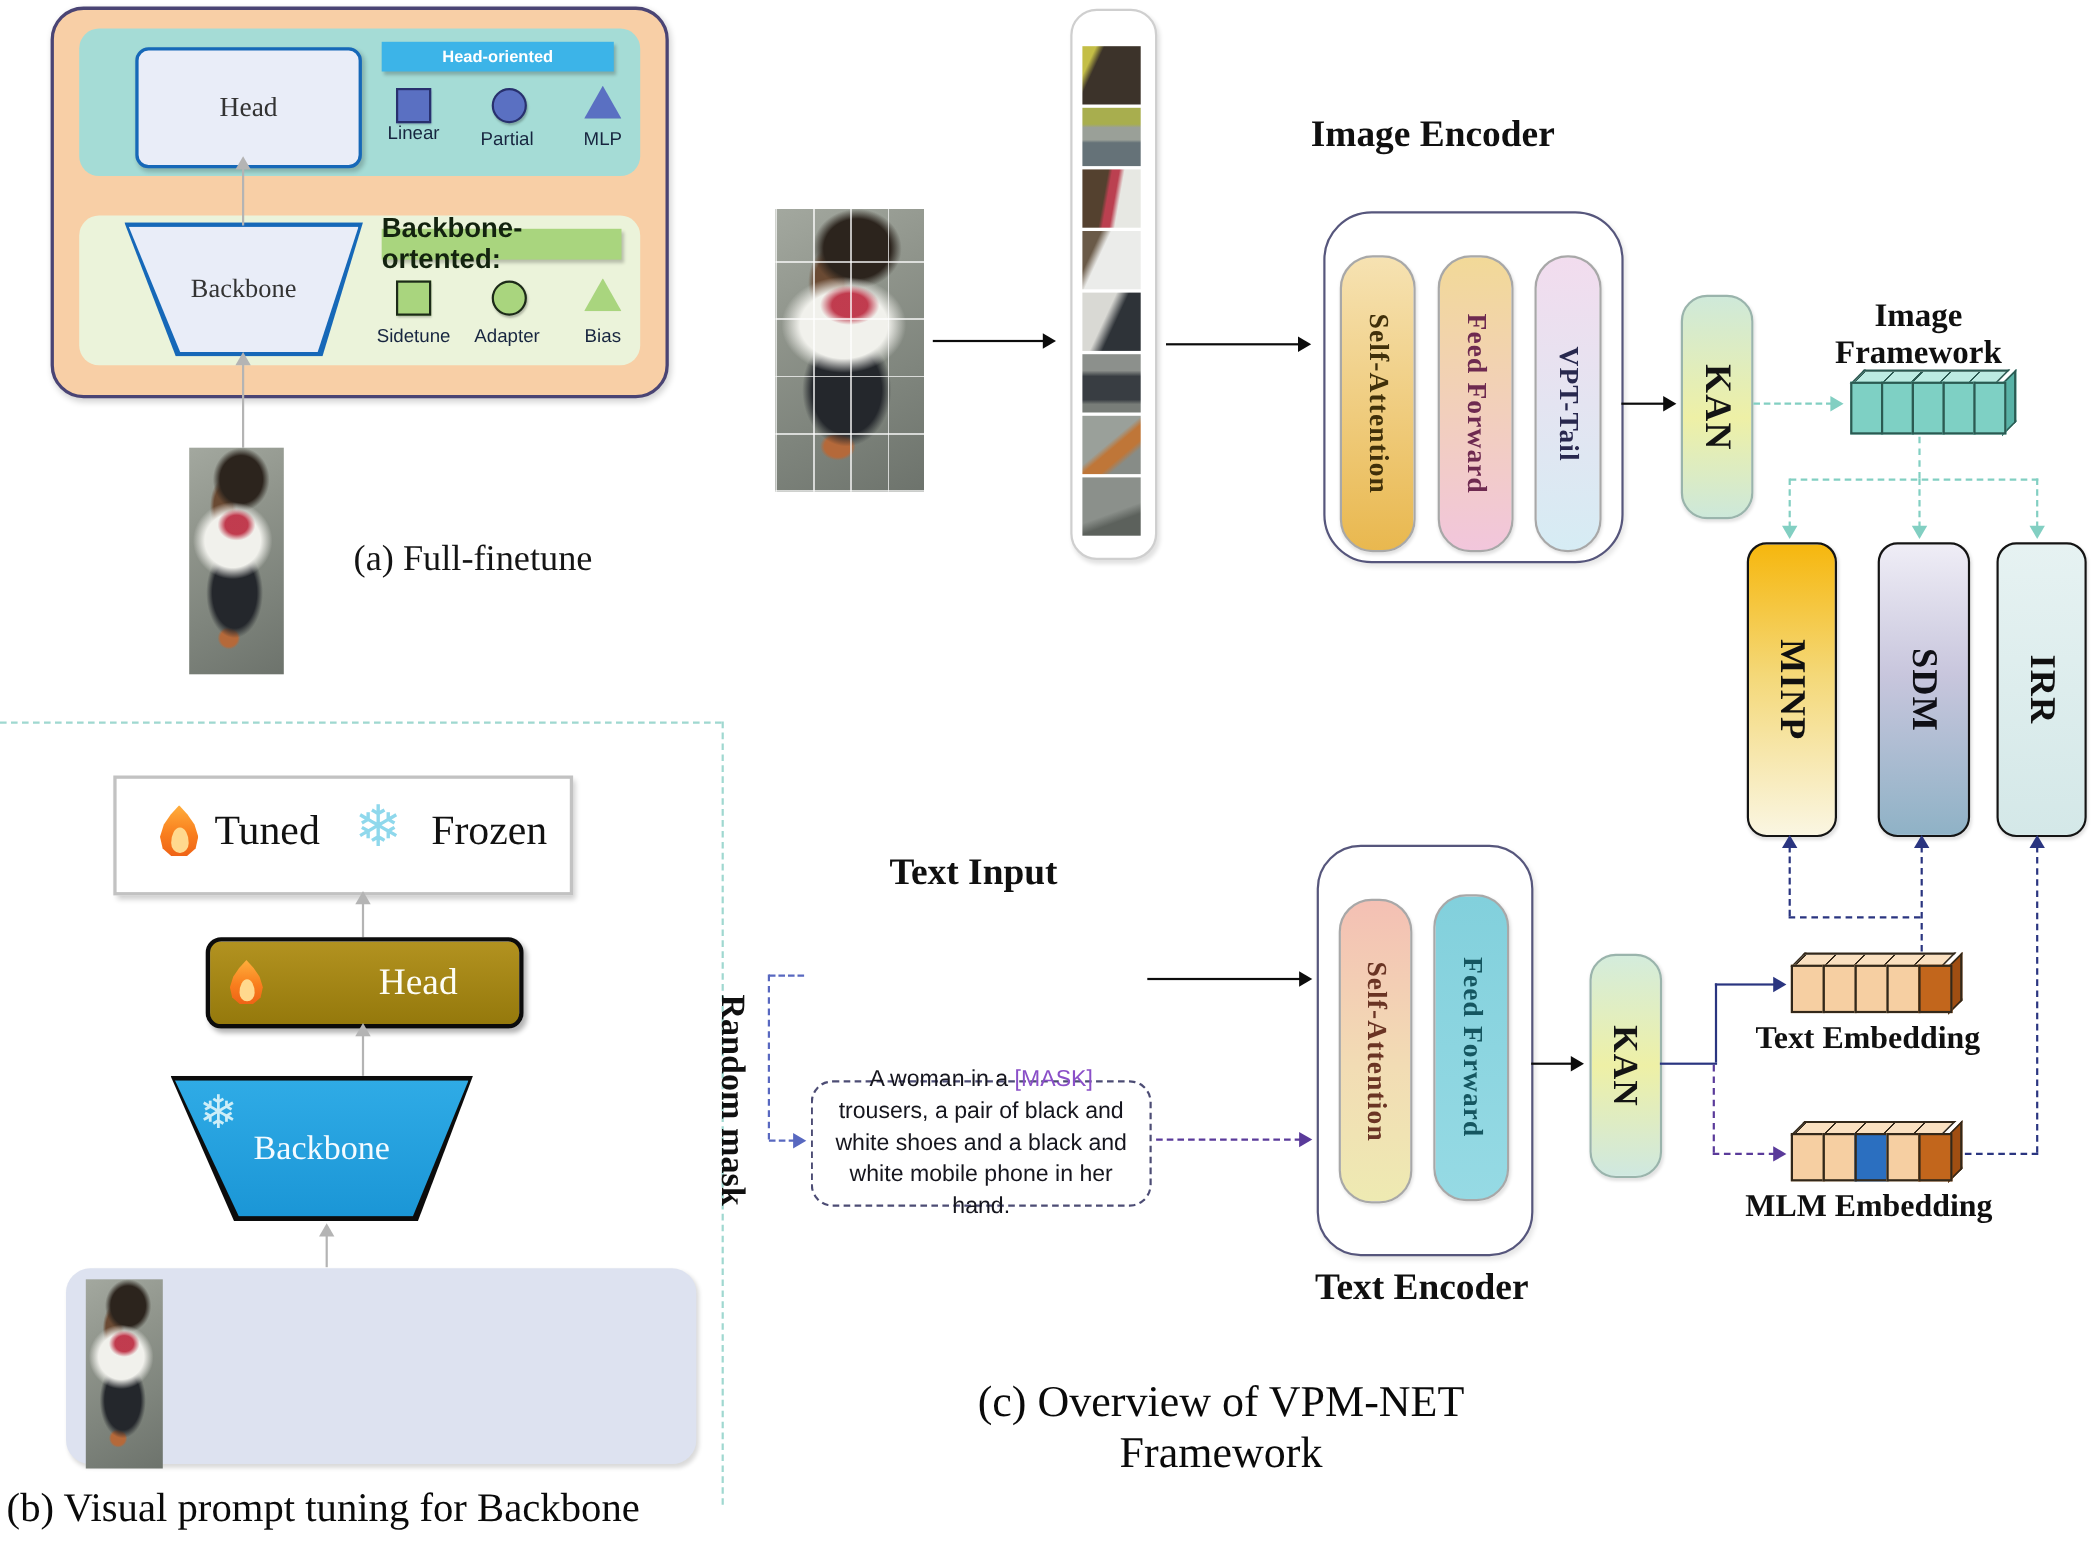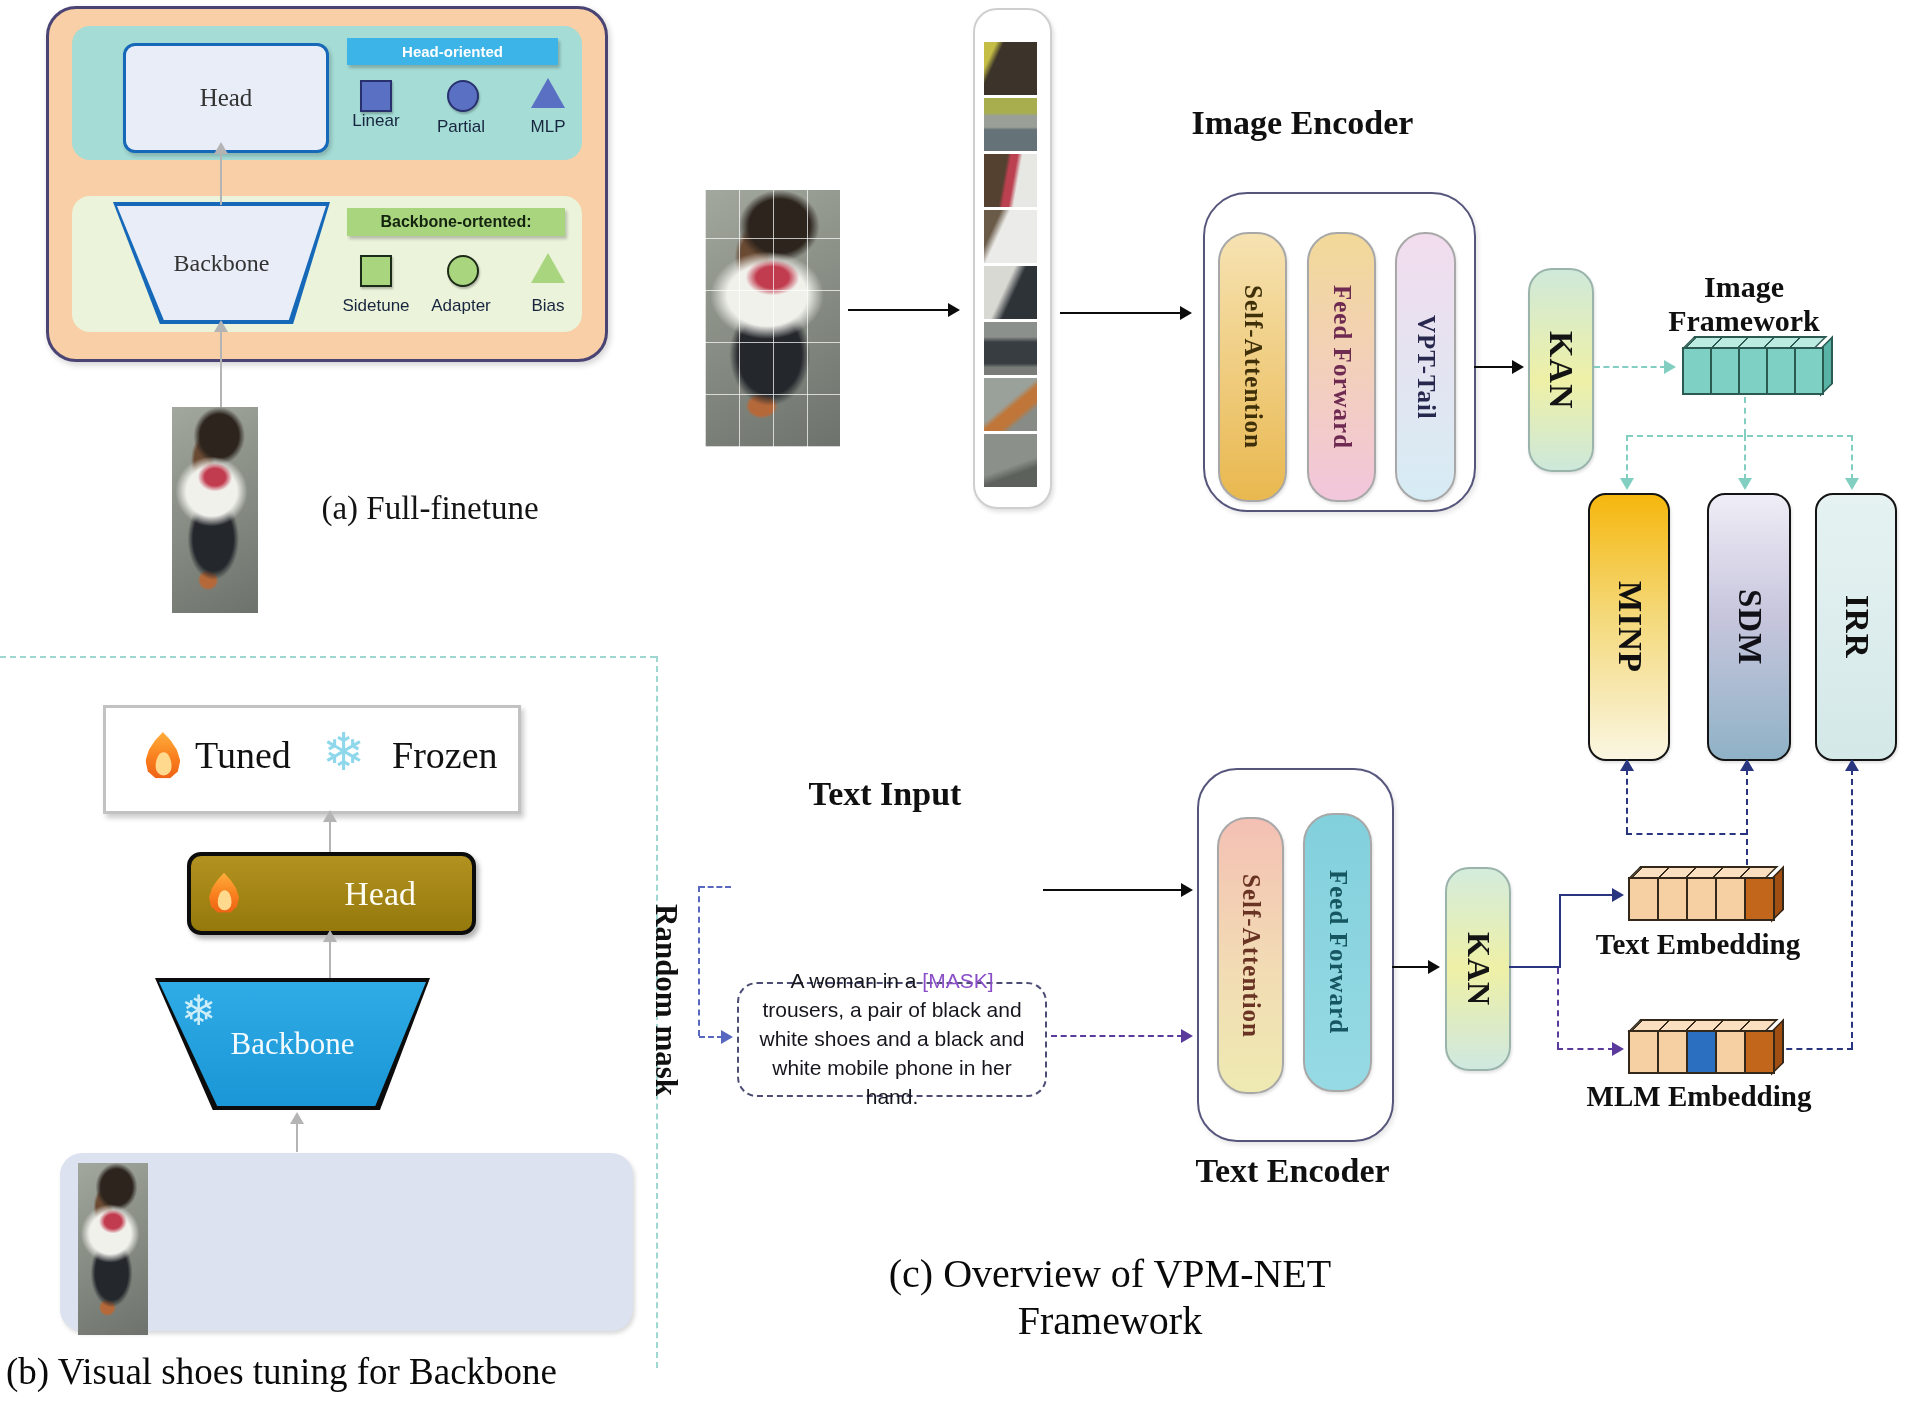--- a/index.html
+++ b/index.html
@@ -98,21 +98,21 @@
   </div>
   <div class="shp-sq blue" style="left:360px;top:80px;"></div>
   <div class="shp-ci blue" style="left:447px;top:80px;"></div>
   <div class="shp-tr blue" style="left:531px;top:78px;"></div>
   <div class="iconlbl" style="left:352px;top:112px;width:48px;word-break:break-all;">Linear</div>
   <div class="iconlbl" style="left:429px;top:118px;width:64px;">Partial</div>
   <div class="iconlbl" style="left:524px;top:118px;width:48px;">MLP</div>
 
   
   <div class="abs" style="left:347px;top:208px;width:218px;height:28px;background:#a9d57e;display:flex;align-items:center;justify-content:center;box-shadow:2px 3px 3px rgba(0,0,0,.22);">
-    <span style="color:#13230f;font-size:16px;font-weight:bold;">Backbone-ortented:</span>
+    <span style="color:#13230f;font-size:25px;font-weight:bold;">Backbone-ortented:</span>
   </div>
   <div class="shp-sq green" style="left:360px;top:255px;"></div>
   <div class="shp-ci green" style="left:447px;top:255px;"></div>
   <div class="shp-tr green" style="left:531px;top:253px;"></div>
   <div class="iconlbl" style="left:338px;top:297px;width:76px;">Sidetune</div>
   <div class="iconlbl" style="left:428px;top:297px;width:66px;">Adapter</div>
   <div class="iconlbl" style="left:526px;top:297px;width:44px;">Bias</div>
 
   
   <div class="trap-outer" style="left:113px;top:202px;width:217px;height:122px;">
@@ -172,21 +172,21 @@
   </div>
 
   
   <div class="lnv" style="left:296px;top:1122px;height:30px;color:#b4b4b4;"></div>
   <div class="ah up" style="left:290px;top:1112px;color:#b4b4b4;"></div>
 
   
   <div class="abs" style="left:60px;top:1153px;width:573px;height:178px;background:#dde2f0;border-radius:22px;box-shadow:2px 3px 4px rgba(0,0,0,.15);"></div>
   <div class="person" style="left:78px;top:1163px;width:70px;height:172px;"></div>
 
-  <div class="abs sans" style="left:6px;top:1350px;width:700px;font-size:37px;color:#0a0a0a;">(b) Visual shoes tuning for Backbone</div>
+  <div class="abs sans" style="left:6px;top:1350px;width:700px;font-size:37px;color:#0a0a0a;">(b) Visual prompt tuning for Backbone</div>
 
   
 
   
   <div class="person" style="left:705px;top:190px;width:135px;height:257px;">
     <div class="grid-ovl"></div>
   </div>
 
   
   <div class="lnh" style="left:848px;top:309px;width:102px;color:#0c0c0c;"></div>

